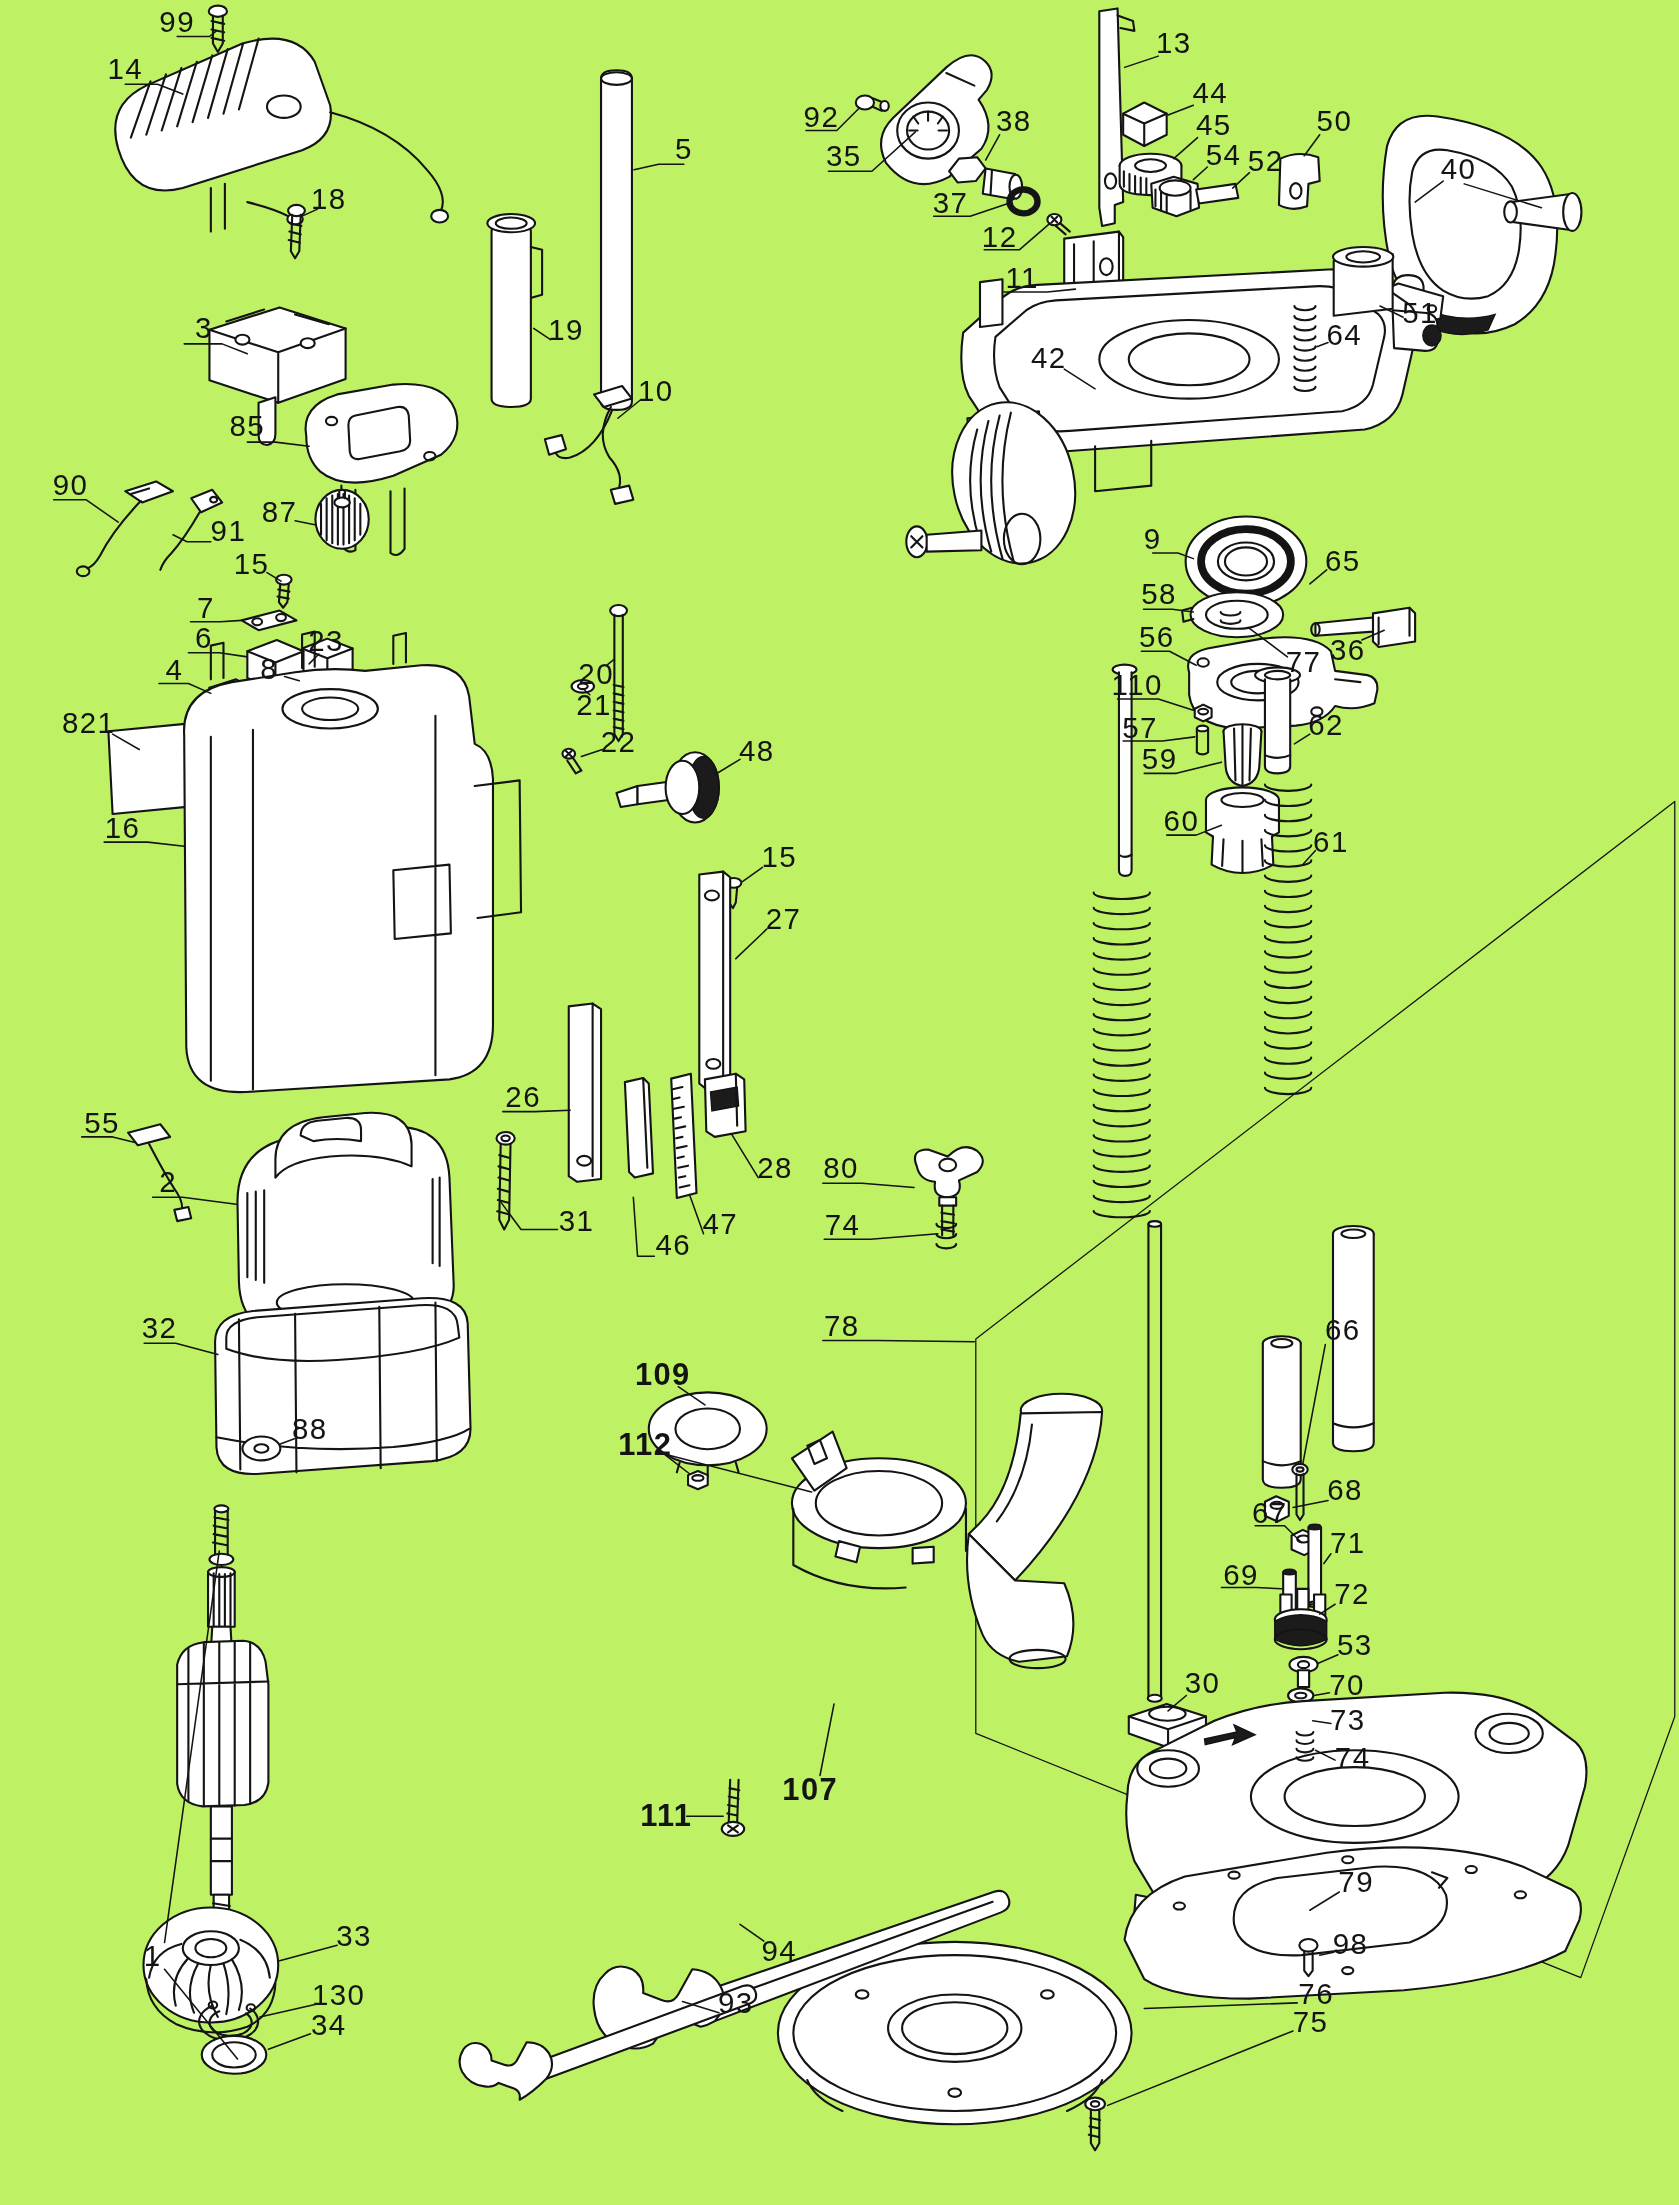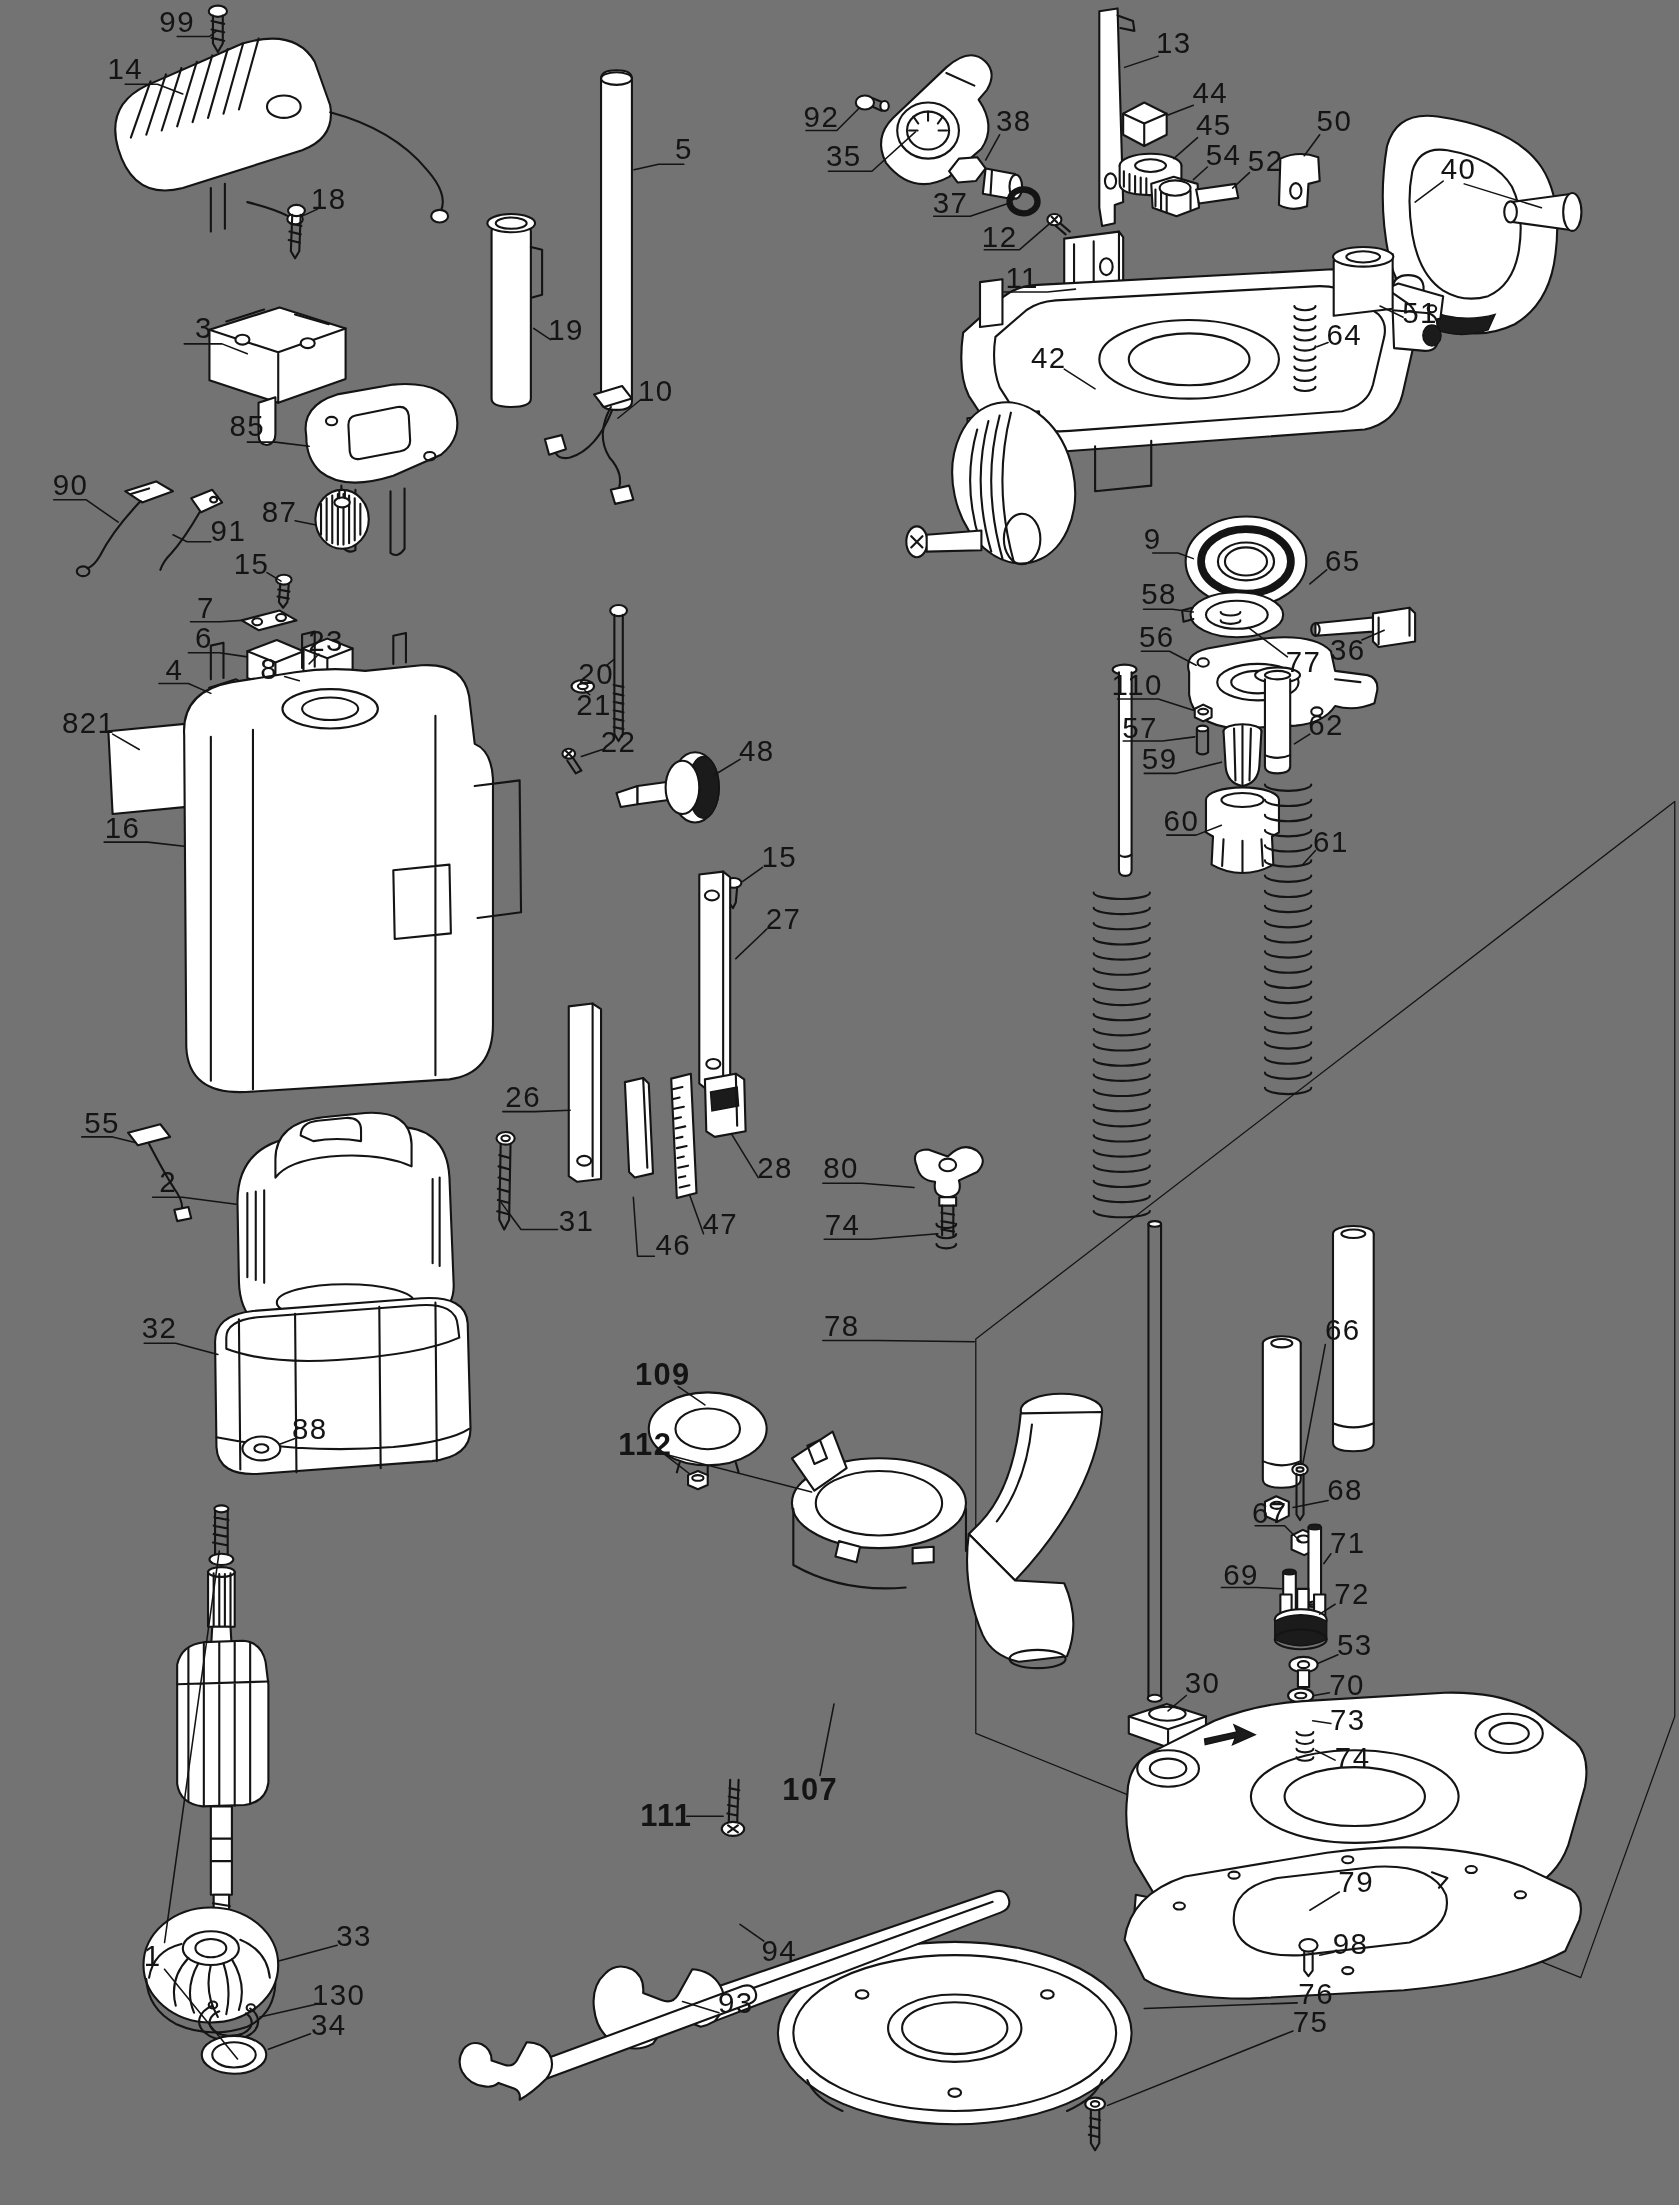--- a/index.html
+++ b/index.html
@@ -1,16 +1,16 @@
 <!DOCTYPE html>
 <html style="font-size:11.2px"><head>
 <meta charset="utf-8">
 <style>
   html,body{margin:0;padding:0;background:#fff}
-  .stage{position:relative;width:1680px;height:2205px;background:#737373;overflow:hidden;font-family:"Liberation Sans",sans-serif}
+  .stage{position:relative;width:1680px;height:2205px;background:#bef264;overflow:hidden;font-family:"Liberation Sans",sans-serif}
   svg{position:absolute;left:0;top:0}
   .ln{fill:none;stroke:#141414;stroke-width:3;stroke-linecap:round;stroke-linejoin:round}
   .th{fill:none;stroke:#141414;stroke-width:1.8;stroke-linejoin:round}
   .wh{fill:#ffffff;stroke:#141414;stroke-width:3;stroke-linecap:round;stroke-linejoin:round}
   .dk{fill:#1b1b1b;stroke:#141414;stroke-width:2}
   .ld{fill:none;stroke:#141414;stroke-width:2.2;stroke-linecap:round;stroke-linejoin:round}
   text.lbl{fill:#141414;font-size:42px;font-family:"Liberation Sans",sans-serif;text-anchor:middle;dominant-baseline:central;letter-spacing:2px}
   text.lbl.bold{font-weight:700;font-size:44px}
 </style>
 </head>

